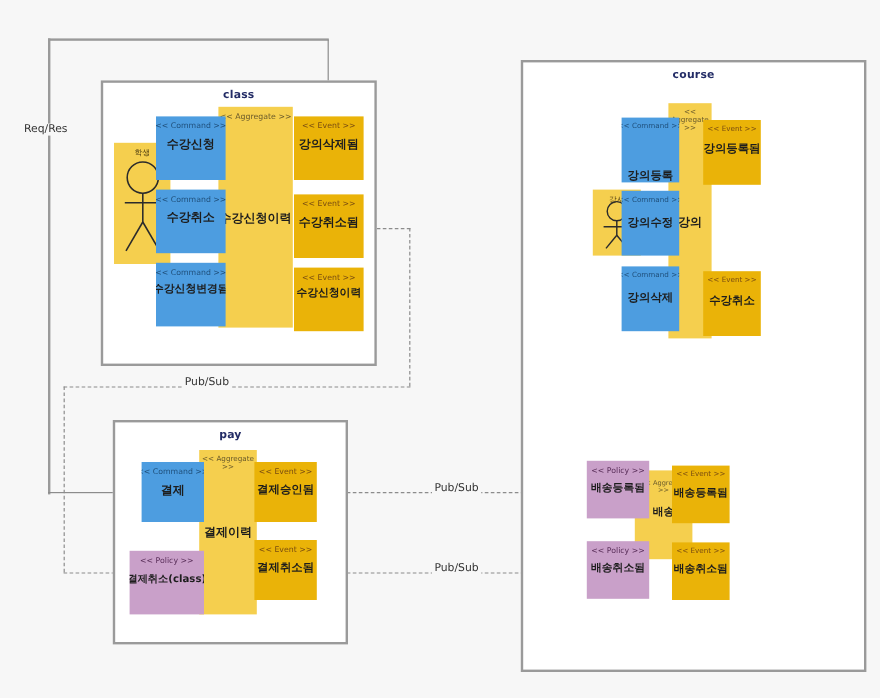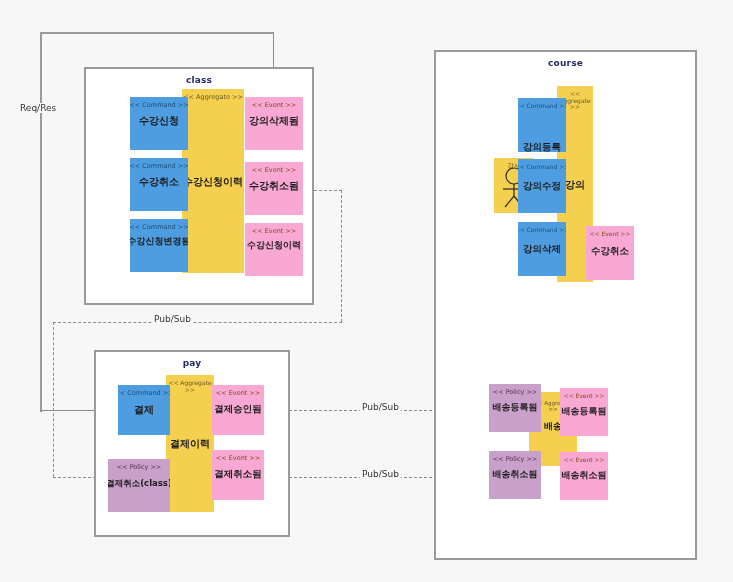--- a/index.html
+++ b/index.html
@@ -65,21 +65,21 @@
     font-size: 10px;
     font-weight: bold;
     color: #1d1d1d;
     text-align: center;
     line-height: 1.1;
     white-space: nowrap;
   }
 
   .n-command { background: #4d9de0; }
   .n-command .stereo { color: #1f4f7a; }
-  .n-event   { background: #f9a8d4; }
+  .n-event   { background: #eab308; }
   .n-event .stereo { color: #7a4d11; }
   .n-aggregate { background: #f5cf4e; }
   .n-policy  { background: #c9a0c9; }
   .n-policy .stereo { color: #5a2f5a; }
   .n-actor   { background: #f5cf4e; }
 
   
   .agg-name {
     position: absolute;
     left: 0; right: 0;
@@ -177,20 +177,30 @@
   <div class="edge-label" style="left:360px; top:402px;">Pub/Sub</div>
 
   <div class="dash-h" style="left:264px; top:477px; width:223px;"></div>
   <div class="arrow-r" style="left:486px; top:473px;"></div>
   <div class="edge-label" style="left:360px; top:469px;">Pub/Sub</div>
 
   <div class="context" style="left:84px; top:67px; width:230px; height:238px;">
     <div class="context-title">class</div>
   </div>
 
+  <div class="note n-actor" style="left:95px; top:119px; width:47px; height:101px;">
+    <div class="actor-label">학생</div>
+    <svg class="actor-svg" width="40" height="78" viewBox="0 0 40 78">
+      <circle cx="20" cy="15" r="13" fill="none" stroke="#2b2b2b" stroke-width="1.3"></circle>
+      <line x1="20" y1="28" x2="20" y2="52" stroke="#2b2b2b" stroke-width="1.3"></line>
+      <line x1="5" y1="36" x2="35" y2="36" stroke="#2b2b2b" stroke-width="1.3"></line>
+      <line x1="20" y1="52" x2="6" y2="76" stroke="#2b2b2b" stroke-width="1.3"></line>
+      <line x1="20" y1="52" x2="34" y2="76" stroke="#2b2b2b" stroke-width="1.3"></line>
+    </svg>
+  </div>
 
   <div class="note n-aggregate" style="left:182px; top:89px; width:62px; height:184px;">
     <div class="agg-stereo">&lt;&lt; Aggregate &gt;&gt;</div>
     <div class="agg-name" style="top:86px;">수강신청이력</div>
   </div>
 
   <div class="note n-command" style="left:130px; top:97px; width:58px; height:53px;">
     <div class="stereo">&lt;&lt; Command &gt;&gt;</div>
     <div class="nm" style="margin-top:6px;">수강신청</div>
   </div>
@@ -209,21 +219,21 @@
   </div>
   <div class="note n-event" style="left:245px; top:162px; width:58px; height:53px;">
     <div class="stereo">&lt;&lt; Event &gt;&gt;</div>
     <div class="nm" style="margin-top:6px;">수강취소됨</div>
   </div>
   <div class="note n-event" style="left:245px; top:223px; width:58px; height:53px;">
     <div class="stereo">&lt;&lt; Event &gt;&gt;</div>
     <div class="nm" style="margin-top:6px; font-size:9px;">수강신청이력</div>
   </div>
 
-  <div class="context" style="left:434px; top:50px; width:263px; height:510px;">
+  <div class="context" style="left:434px; top:50px; width:288px; height:510px;">
     <div class="context-title">course</div>
   </div>
 
   <div class="note n-actor" style="left:494px; top:158px; width:40px; height:55px;">
     <div class="actor-label">강사</div>
     <svg class="actor-svg" width="30" height="42" viewBox="0 0 30 42" style="top:8px;">
       <circle cx="15" cy="10" r="8" fill="none" stroke="#2b2b2b" stroke-width="1.2"></circle>
       <line x1="15" y1="18" x2="15" y2="30" stroke="#2b2b2b" stroke-width="1.2"></line>
       <line x1="4" y1="23" x2="26" y2="23" stroke="#2b2b2b" stroke-width="1.2"></line>
       <line x1="15" y1="30" x2="6" y2="41" stroke="#2b2b2b" stroke-width="1.2"></line>
@@ -242,20 +252,24 @@
   </div>
   <div class="note n-command" style="left:518px; top:159px; width:48px; height:54px;">
     <div class="stereo" style="font-size:6px;">&lt;&lt; Command &gt;&gt;</div>
     <div class="nm" style="margin-top:10px; font-size:9.5px;">강의수정</div>
   </div>
   <div class="note n-command" style="left:518px; top:222px; width:48px; height:54px;">
     <div class="stereo" style="font-size:6px;">&lt;&lt; Command &gt;&gt;</div>
     <div class="nm" style="margin-top:10px; font-size:9.5px;">강의삭제</div>
   </div>
 
+  <div class="note n-event" style="left:586px; top:100px; width:48px; height:54px;">
+    <div class="stereo" style="font-size:6px;">&lt;&lt; Event &gt;&gt;</div>
+    <div class="nm" style="margin-top:8px; font-size:9.5px;">강의등록됨</div>
+  </div>
   <div class="note n-event" style="left:586px; top:226px; width:48px; height:54px;">
     <div class="stereo" style="font-size:6px;">&lt;&lt; Event &gt;&gt;</div>
     <div class="nm" style="margin-top:8px; font-size:9.5px;">수강취소</div>
   </div>
 
   <div class="note n-aggregate" style="left:529px; top:392px; width:48px; height:74px;">
     <div class="agg-stereo" style="font-size:5.5px; top:8px;">&lt;&lt; Aggregate &gt;&gt;</div>
     <div class="agg-name" style="top:28px; font-size:9px;">배송</div>
   </div>
 

